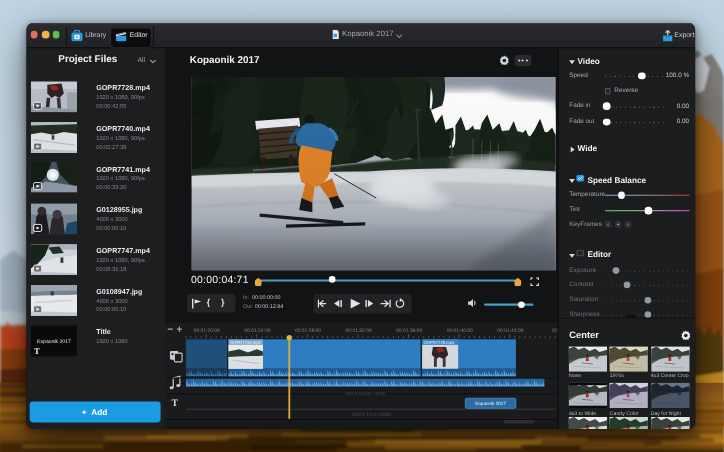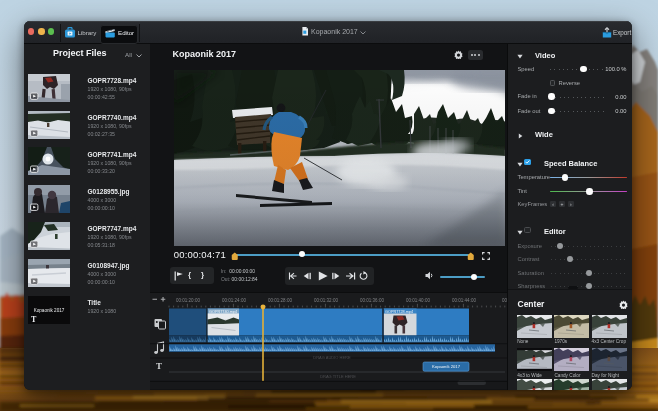--- a/index.html
+++ b/index.html
@@ -12,21 +12,21 @@
     overflow:hidden;}
   .tbar{position:absolute;left:0;top:0;width:608px;height:23px;background:linear-gradient(#292b2f,#202226);border-bottom:1px solid #0b0c0d;box-shadow:inset 0 1px 0 #3a3d41;}
   .dot{position:absolute;top:7.4px;width:6.4px;height:6.4px;border-radius:50%;}
   .sidebar{position:absolute;left:0;top:23px;width:126px;height:345.5px;background:#1d1e20;}
   .center{position:absolute;left:126px;top:23px;width:357px;height:345.5px;background:#121315;}
   .rpanel{position:absolute;left:483px;top:23px;width:125px;height:345.5px;background:#1c1d1f;border-left:1px solid #0a0b0c;}
   .itm-name{font-size:6.5px;font-weight:bold;color:#e8eaec;}
   .itm-sub{font-size:5.2px;color:#85888c;}
   .lbl{font-size:5.8px;color:#a6a9ac;}
   .dim{color:#6e7174;}
-  .hdr{font-size:7.5px;font-weight:bold;color:#f0f2f4;margin-left:10px;}
+  .hdr{font-size:7.5px;font-weight:bold;color:#f0f2f4;}
   .tick-track{position:absolute;height:1px;background-image:repeating-linear-gradient(90deg,#55585b 0,#55585b 1px,transparent 1px,transparent 4.3px);}
   .knob{position:absolute;width:6.5px;height:6.5px;border-radius:50%;background:#fdfdfd;}
   .knob.gray{background:#96999c;width:6px;height:6px;}
   .val{position:absolute;font-size:5.8px;color:#c9ccce;text-align:right;width:30px;}
 </style>
 </head>
 <body>
 <div id="wall">
 <svg width="658" height="411" viewBox="0 0 658 411">
  <defs>
@@ -283,20 +283,21 @@
     </div>
     <div class="abs itm-name" style="left:63.5px;top:218.1px;">G0108947.jpg</div>
     <div class="abs itm-sub" style="left:63.5px;top:227.1px;">4000 x 3000</div>
     <div class="abs itm-sub" style="left:63.5px;top:234.8px;">00:00:00:10</div>
     <div class="abs" style="left:4px;top:251.5px;width:42px;height:28px;background:#0a0a0b;">
       <div class="abs" style="left:0;top:12.5px;width:42px;text-align:center;font-size:4.6px;color:#e8eaec;">Kopaonik 2017</div>
       <div class="abs" style="left:3px;top:19px;font-size:8px;font-weight:bold;color:#eceef0;font-family:'Liberation Serif',serif;">T</div>
     </div>
     <div class="abs itm-name" style="left:63.5px;top:255.1px;">Title</div>
     <div class="abs itm-sub" style="left:63.5px;top:264.1px;">1920 x 1080</div>
+    <div class="abs" style="left:2.5px;top:321px;width:119px;height:19px;background:#1b9be2;border-radius:3px;text-align:center;line-height:19px;font-size:7.5px;font-weight:bold;color:#fff;">+&nbsp;&nbsp;Add</div>
   </div>
   <div class="center">
     <div class="abs" style="left:22.5px;top:5px;font-size:9px;font-weight:bold;color:#f0f2f4;">Kopaonik 2017</div>
     <svg class="abs" style="left:304px;top:6px;" width="9" height="9" viewBox="0 0 9 9">
       <path d="M4.5,0.4 L5.3,1.7 L6.9,1.3 L7.3,2.9 L8.6,3.7 L7.9,5.1 L8.6,6.5 L7.3,7.3 L6.9,8.9 L5.3,8.5 L4.5,9.8 L3.7,8.5 L2.1,8.9 L1.7,7.3 L0.4,6.5 L1.1,5.1 L0.4,3.7 L1.7,2.9 L2.1,1.3 L3.7,1.7 Z" fill="#d3d6d9"></path>
       <circle cx="4.5" cy="5.1" r="1.6" fill="#121315"></circle>
     </svg>
     <div class="abs" style="left:317.5px;top:5.5px;width:15px;height:10.5px;background:#292b2e;border-radius:2.5px;">
       <div style="position:absolute;left:3px;top:4px;width:2px;height:2px;border-radius:50%;background:#cfd2d5;"></div>
       <div style="position:absolute;left:6.5px;top:4px;width:2px;height:2px;border-radius:50%;background:#cfd2d5;"></div>

